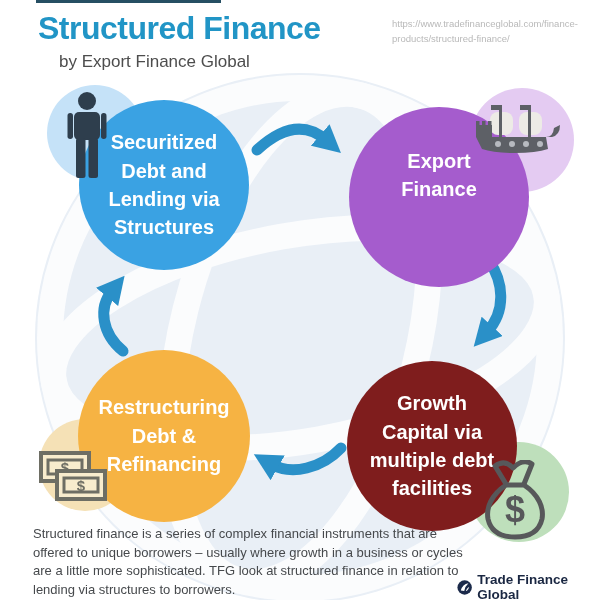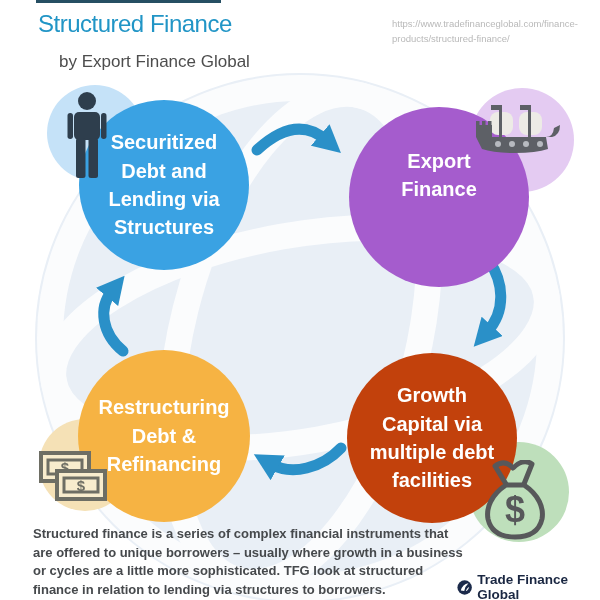--- a/index.html
+++ b/index.html
@@ -4,53 +4,53 @@
 <style>
   html,body{margin:0;padding:0;background:#ffffff;}
   .canvas{
     position:relative;width:600px;height:600px;overflow:hidden;
     background:#ffffff;font-family:"Liberation Sans",sans-serif;
   }
   .watermark{position:absolute;left:0;top:0;z-index:0;}
   .top-bar{position:absolute;left:36px;top:0;width:185px;height:3px;background:#264f63;z-index:5;}
   .title{
     position:absolute;left:38px;top:10px;margin:0;z-index:5;
-    font-size:24px;font-weight:normal;letter-spacing:-0.5px;color:#2195c6;
+    font-size:32px;font-weight:bold;letter-spacing:-0.5px;color:#2195c6;
   }
   .subtitle{position:absolute;left:59px;top:52px;z-index:5;font-size:17px;color:#4d4d4d;}
   .url{
     position:absolute;left:392px;top:17px;width:207px;z-index:5;
     font-size:9.5px;line-height:1.55;color:#b9b9b9;text-align:left;
     overflow-wrap:break-word;text-decoration:none;display:block;
   }
   .circle{position:absolute;border-radius:50%;display:flex;align-items:center;justify-content:center;}
   .accent{z-index:1;}
   .node{z-index:3;}
   .node .label{
     white-space:pre-line;text-align:center;color:#ffffff;
     font-weight:bold;font-size:20px;line-height:1.42;
   }
   .c-blue{left:79px;top:100px;width:170px;height:170px;background:#3aa2e3;}
   .c-purple{left:349px;top:107px;width:180px;height:180px;background:#a55ccd;}
-  .c-green{left:347px;top:353px;width:170px;height:170px;background:#c2410c;}
+  .c-green{left:347px;top:361px;width:170px;height:170px;background:#7f1d1d;}
   .c-orange{left:78px;top:350px;width:172px;height:172px;background:#f6b343;}
   .c-purple .label{transform:translateY(-22px);}
   .a-blue{left:47px;top:85px;width:96px;height:96px;background:#c5e2f8;}
   .a-purple{left:470px;top:88px;width:104px;height:104px;background:#e4cbf2;}
   .a-green{left:469px;top:442px;width:100px;height:100px;background:#bedfbb;}
   .a-orange{left:39px;top:419px;width:92px;height:92px;background:#f5e1b6;}
   .icon{position:absolute;z-index:4;}
   .i-person{left:63px;top:92px;}
   .i-ship{left:468px;top:103px;}
   .i-bag{left:479px;top:460px;}
   .i-notes{left:38px;top:450px;}
   .arrows{position:absolute;left:0;top:0;z-index:2;}
   .description{
     position:absolute;left:33px;top:525px;width:436px;margin:0;z-index:5;
-    font-size:13px;line-height:1.44;color:#46494c;font-weight:bold;
+    font-size:13px;line-height:1.44;color:#46494c;
   }
   .logo{
     position:absolute;left:457px;top:572px;z-index:5;
     display:flex;align-items:center;gap:5px;
     font-size:13.5px;font-weight:bold;color:#1a2742;
   }
 </style>
 </head>
 <body>
 

